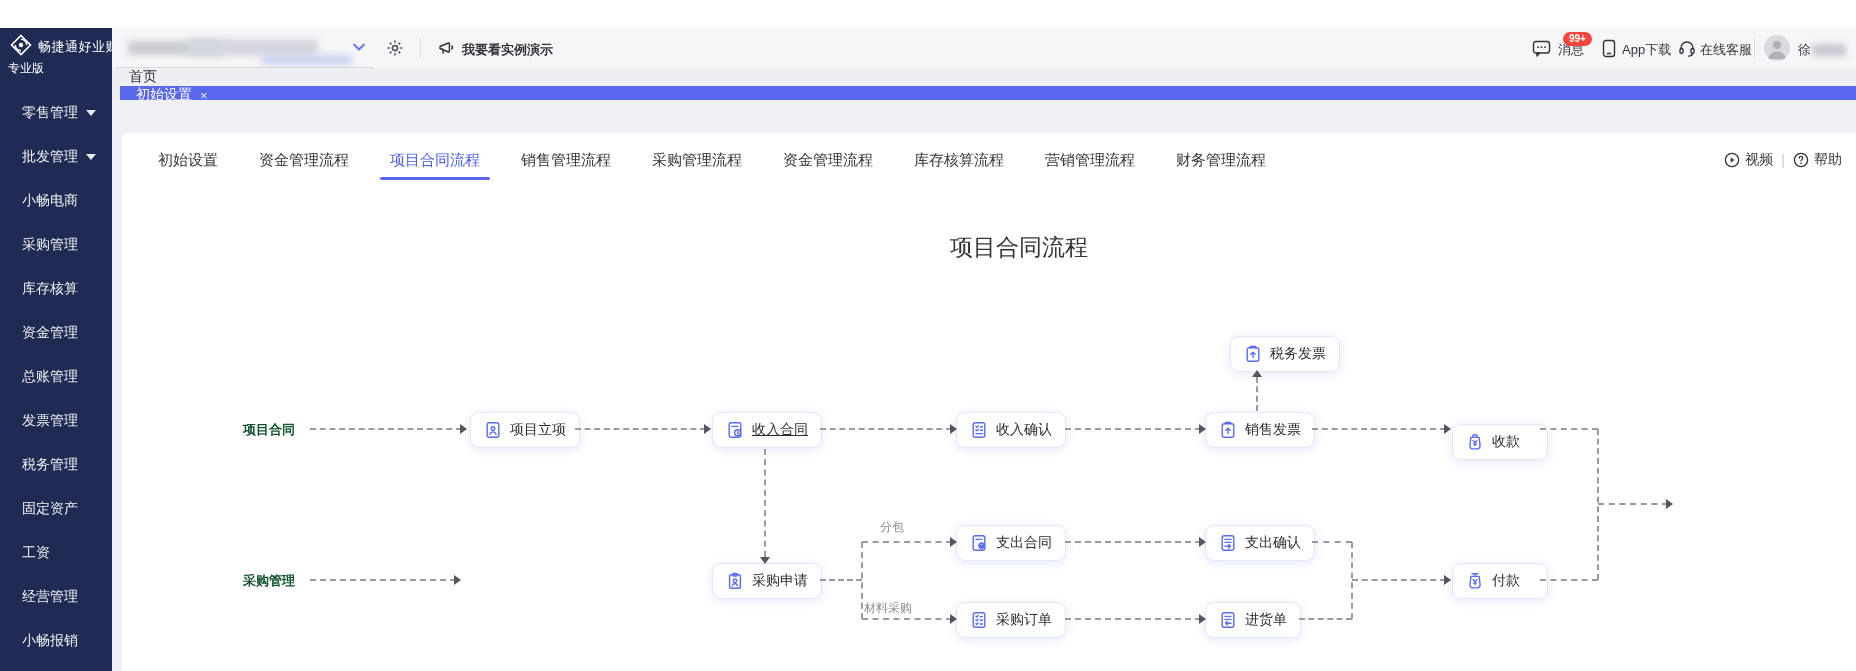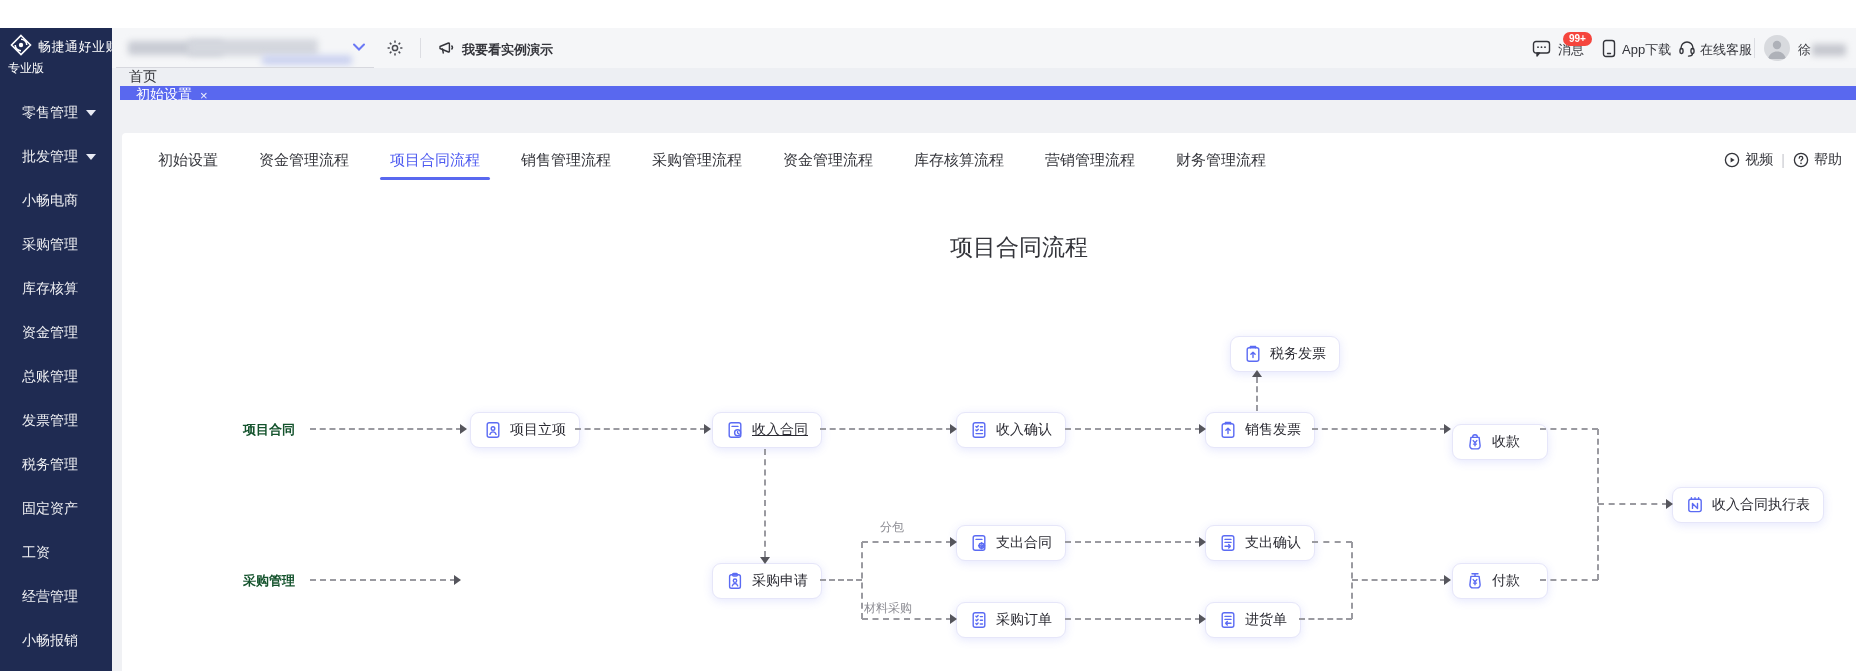--- a/index.html
+++ b/index.html
@@ -282,28 +282,20 @@
         </svg>
         <span>税务发票</span>
       </div>
       <div class="node" style="left: 1452px; top: 424px;">
         <svg width="18" height="18" viewBox="0 0 18 18" fill="none" stroke="#5b6bf3" stroke-width="1.4" stroke-linecap="round" stroke-linejoin="round">
           <path d="M6.6 4.4C6.6 2.9 7.6 1.7 9 1.7s2.4 1.2 2.4 2.7"></path>
           <path d="M4.9 4.4h8.2l1 8.3a3 3 0 0 1-3 3.2H6.9a3 3 0 0 1-3-3.2z"></path>
           <path d="M7.2 7.6L9 9.7l1.8-2.1M9 9.7v3M7.5 11.1h3"></path>
         </svg>
         <span>收款</span>
-      </div>
-      <div class="node" style="left: 1672px; top: 487px;">
-        <svg width="18" height="18" viewBox="0 0 18 18" fill="none" stroke="#5b6bf3" stroke-width="1.4" stroke-linecap="round" stroke-linejoin="round">
-          <rect x="2.8" y="3.2" width="12.4" height="12.4" rx="2"></rect>
-          <path d="M5.4 3.2V1.6M9 3.2V1.6M12.6 3.2V1.6"></path>
-          <path d="M6.5 12.4V7.4l5 5v-5"></path>
-        </svg>
-        <span>收入合同执行表</span>
       </div>
       <div class="node" style="left: 712px; top: 563px; justify-content: space-between;">
         <svg width="18" height="18" viewBox="0 0 18 18" fill="none" stroke="#5b6bf3" stroke-width="1.4" stroke-linecap="round" stroke-linejoin="round">
           <rect x="3.6" y="2.8" width="10.8" height="13.4" rx="1.8"></rect>
           <rect x="6.6" y="1.5" width="4.8" height="2.5" rx="1"></rect>
           <circle cx="9" cy="8.7" r="1.7"></circle>
           <path d="M6.3 13.9c.5-1.6 1.5-2.4 2.7-2.4s2.2.8 2.7 2.4"></path>
         </svg>
         <span>采购申请</span>
       </div>

